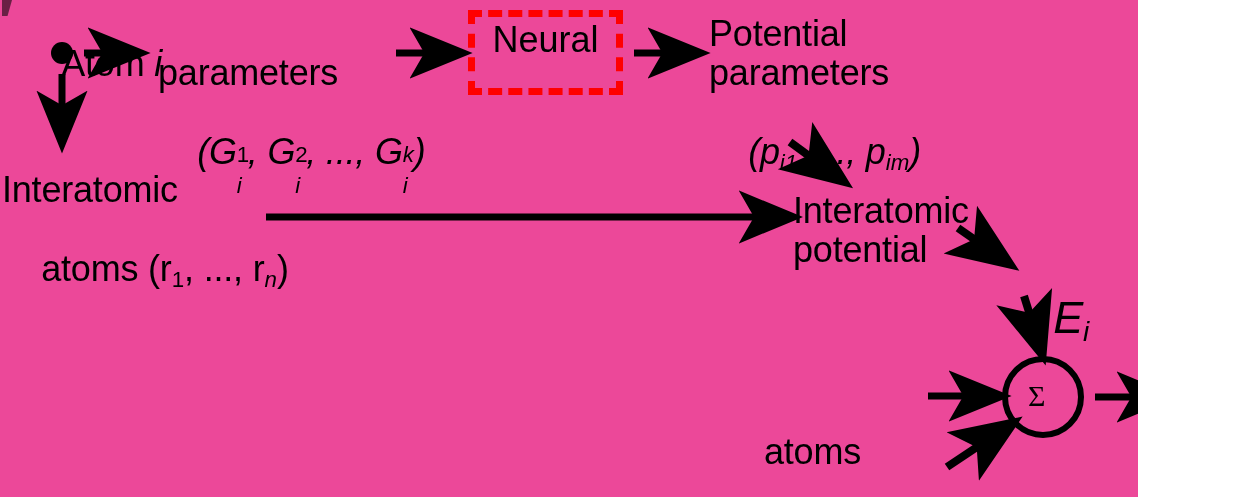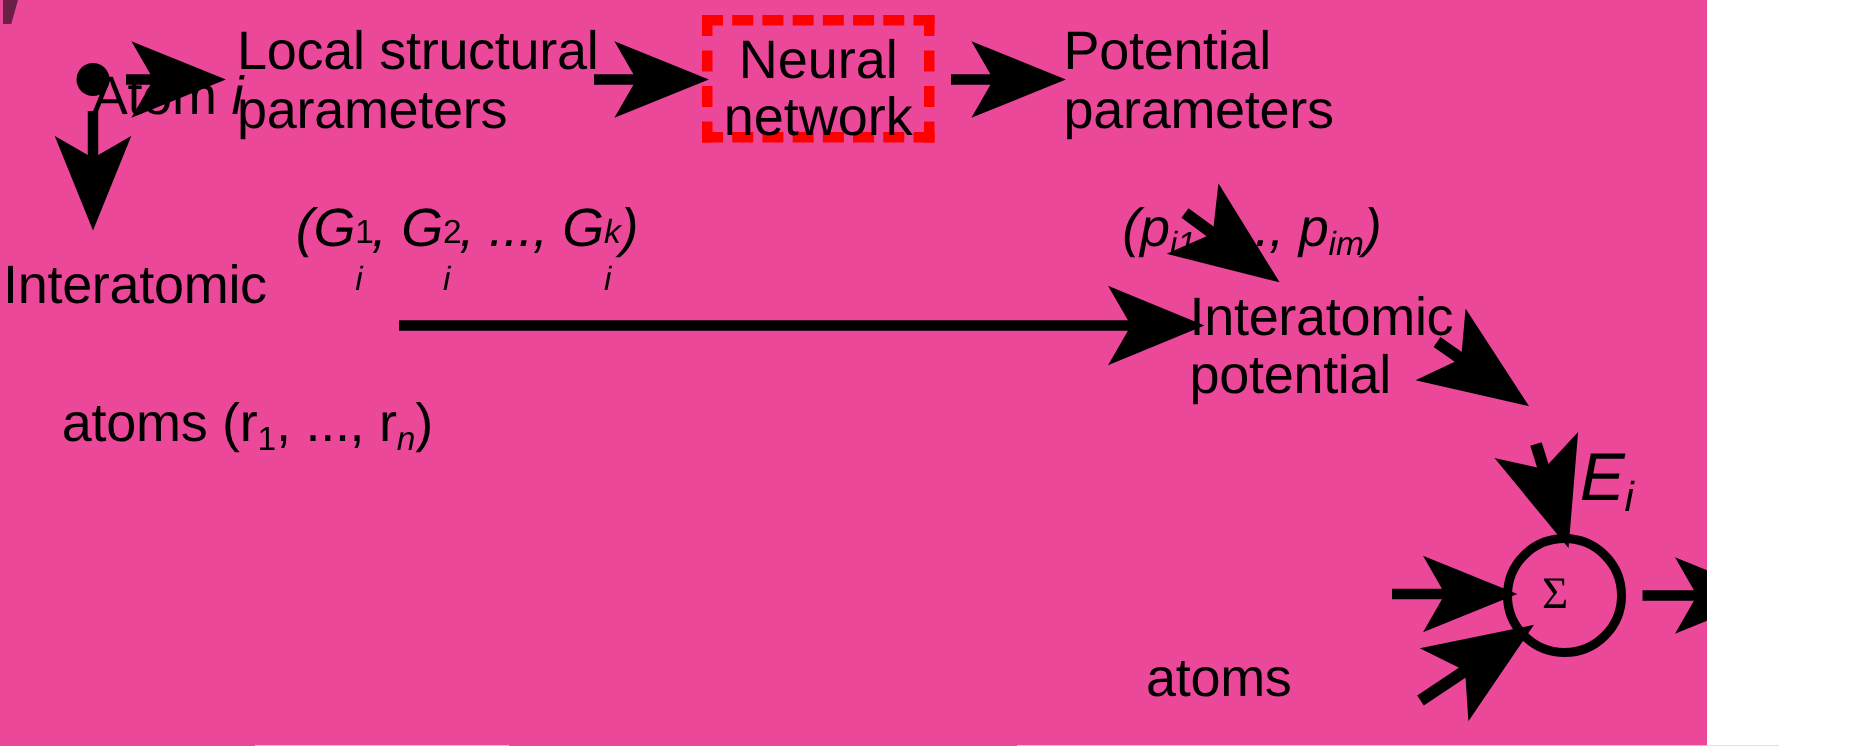--- a/index.html
+++ b/index.html
@@ -133,38 +133,36 @@
 
     <line x1="947" y1="467" x2="1004" y2="429" stroke="#000" stroke-width="8" marker-end="url(#ah)"></line>
 
     <line x1="1095" y1="397" x2="1160" y2="397" stroke="#000" stroke-width="7" marker-end="url(#ah)"></line>
   </svg>
 
   <div class="lbl t36" style="left:24px; top:4px;">
     <span>Atom</span><span>&nbsp;</span><span class="it">i</span>
   </div>
 
-  <div class="lbl t36" style="left:158px; top:14px;">Local structural</div>
   <div class="lbl t36" style="left:158px; top:53px;">parameters</div>
   <div class="lbl t36" style="left:158px; top:92px;">
     <span class="it">(</span><span class="it">G</span><span class="stack"><span class="s-sup">1</span><span class="s-sub">i</span></span><span style="display:inline-block;width:11px"></span><span class="it">, </span><span class="it">G</span><span class="stack"><span class="s-sup">2</span><span class="s-sub">i</span></span><span style="display:inline-block;width:11px"></span><span class="it">, ..., </span><span class="it">G</span><span class="stack"><span class="s-sup" style="font-style:italic">k</span><span class="s-sub">i</span></span><span style="display:inline-block;width:11px"></span><span class="it">)</span>
   </div>
 
   <div class="nnbox" style="left:468px; top:10px; width:155px; height:85px;"></div>
   <div class="nntext" style="left:468px; top:19px; width:155px;">Neural</div>
-  <div class="nntext" style="left:468px; top:57px; width:155px;">network</div>
 
   <div class="lbl t36" style="left:709px; top:14px;">Potential</div>
   <div class="lbl t36" style="left:709px; top:53px;">parameters</div>
   <div class="lbl t36" style="left:709px; top:92px;text-align:center;">
     <span class="it">(</span><span class="it">p</span><span class="sub">i1</span><span class="it">, ..., </span><span class="it">p</span><span class="sub">im</span><span class="it">)</span>
   </div>
 
   <div class="lbl t36" style="left:2px; top:170px;">Interatomic</div>
-  <div class="lbl t36" style="left:2px; top:222px;text-align:right;">
+  <div class="lbl t36" style="left:2px; top:209px;text-align:right;">
     <span>atoms (r</span><span class="sub-up">1</span><span>, ..., r</span><span class="sub">n</span><span>)</span>
   </div>
 
   <div class="lbl t36" style="left:793px; top:191px;">Interatomic</div>
   <div class="lbl t36" style="left:793px; top:230px;">potential</div>
 
   <div class="lbl t34" style="left:1004px; top:243px;">
     <span class="it">E</span><span class="sub">i</span>
   </div>
 

